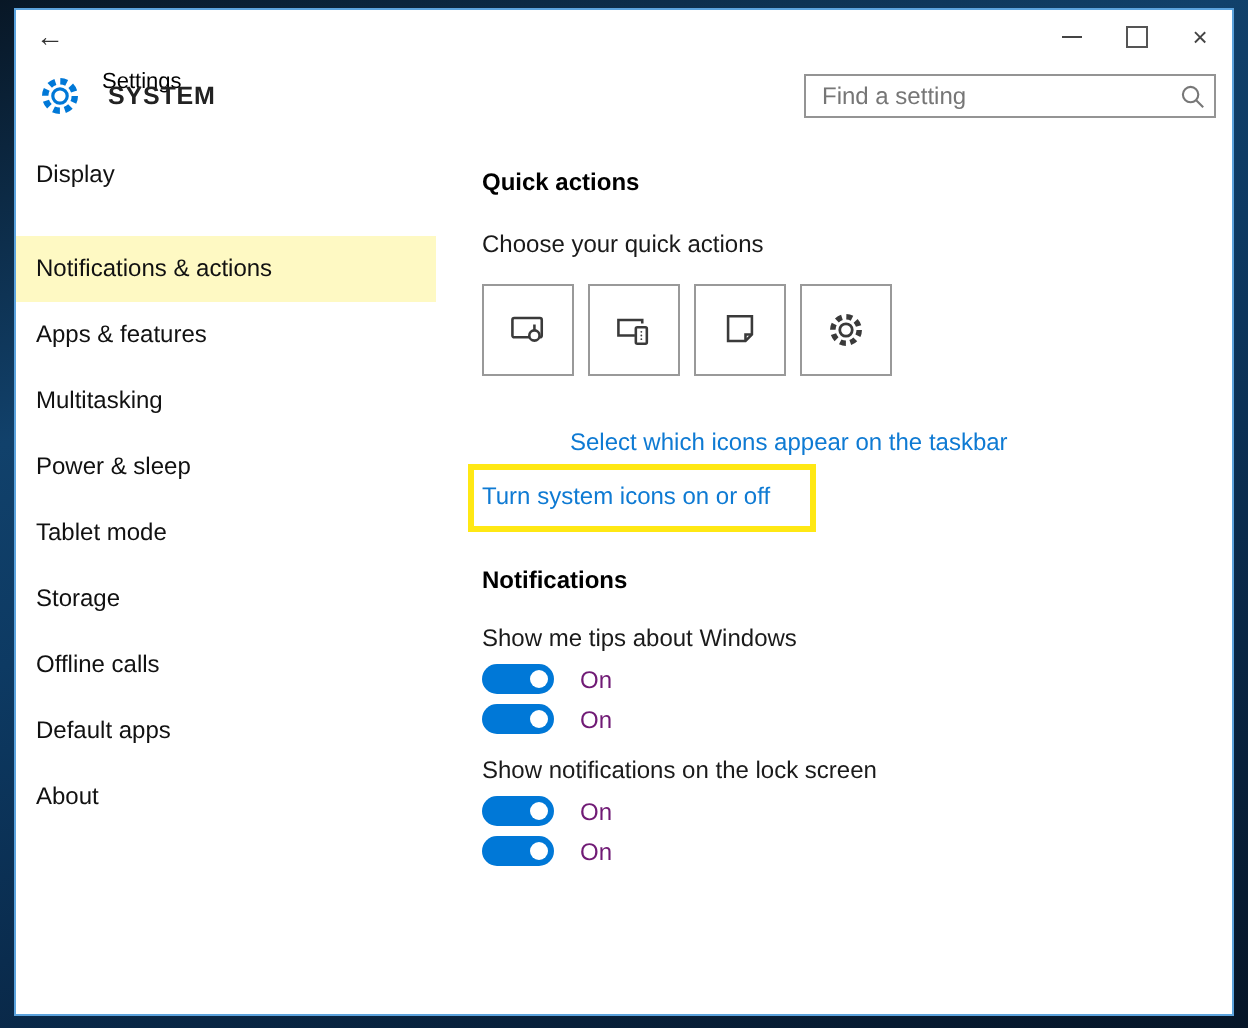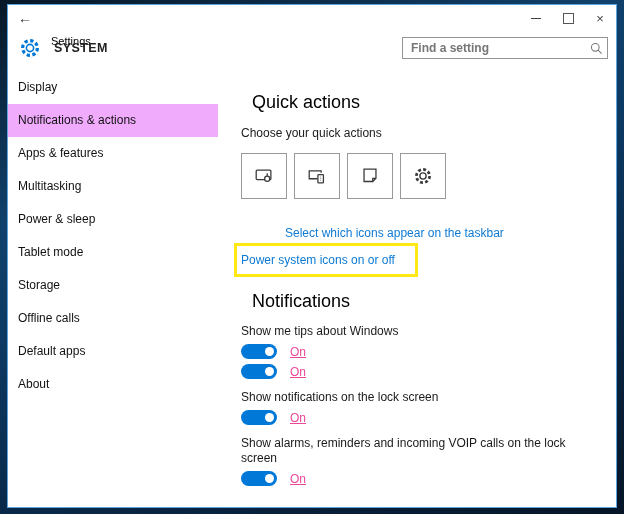--- a/index.html
+++ b/index.html
@@ -22,44 +22,44 @@
   .ctrl{width:32px;height:26px;display:flex;align-items:center;justify-content:center;cursor:pointer;}
   .min-glyph{width:10px;height:1px;background:#444;display:block;}
   .max-glyph{width:9px;height:9px;border:1px solid #555;display:block;}
   .close-glyph{font-size:13px;color:#444;line-height:1;}
   
   .header{height:34px;flex:0 0 auto;display:flex;align-items:center;padding-left:10px;}
   .app-title{font-size:12.5px;font-weight:bold;letter-spacing:.4px;color:#222;margin-left:12px;}
   .search-wrap{margin-left:auto;margin-right:8px;position:relative;}
   .search-input{
     width:172px;height:20px;border:1px solid #949494;font-size:12px;
-    padding:0 24px 0 8px;color:#333;outline:none;font-family:"Liberation Sans",sans-serif;font-weight:bold;
+    padding:0 24px 0 8px;color:#333;outline:none;font-family:"Liberation Sans",sans-serif;
   }
   .search-input::placeholder{color:#767676;}
   .search-icon{position:absolute;right:5px;top:4px;}
   
   .body-row{flex:1;display:flex;min-height:0;}
   .sidebar{width:210px;flex:0 0 auto;padding-top:6px;}
   .sb-item{height:33px;line-height:33px;padding-left:10px;font-size:12px;color:#111;cursor:pointer;white-space:nowrap;}
-  .sb-item.selected{background:#f0abfc;}
+  .sb-item.selected{background:#fef9c3;margin-top:14px;}
   .main{flex:1;padding:14px 0 0 23px;overflow:hidden;}
-  .section-title{font-size:18px;font-weight:400;color:#000;margin:11px;line-height:24px;}
+  .section-title{font-size:12px;font-weight:700;color:#000;margin:0;line-height:24px;}
   .subtitle{font-size:12px;color:#1a1a1a;margin-top:12px;line-height:15px;}
   .qa-row{display:flex;gap:7px;margin-top:12px;}
   .qa-btn{width:44px;height:44px;border:1px solid #999;background:#fff;display:flex;align-items:center;justify-content:center;cursor:pointer;box-sizing:content-box;}
   .link{display:inline-block;font-size:12px;color:#0e7ad3;text-decoration:none;line-height:16px;cursor:pointer;}
   .link-row1{margin-top:24px;margin-left:44px;}
   .hl-box{display:inline-block;border:3px solid #ffe814;padding:4px 20px 6px 4px;margin:2px 0 0 -7px;}
   .notif-title{margin-top:12px;}
   .t-label{font-size:12px;color:#1a1a1a;line-height:15px;margin-top:11px;max-width:345px;}
   .t-label.first{margin-top:10px;}
   .toggle-line{display:flex;align-items:center;height:15px;margin-top:5px;}
   .toggle{width:36px;height:15px;border-radius:8px;background:#0078d7;position:relative;cursor:pointer;flex:0 0 auto;}
   .toggle .knob{position:absolute;right:3px;top:3px;width:9px;height:9px;border-radius:50%;background:#fff;}
-  .t-state{font-size:12px;color:#ec4899;margin-left:13px;text-decoration:underline;}
+  .t-state{font-size:12px;color:#701a75;margin-left:13px;}
   svg{display:block;}
 </style>
 </head>
 <body>
 
 <div class="window">
 
   <div class="titlebar">
     <span class="back-btn">←</span>
     <span class="win-title">Settings</span>
@@ -152,21 +152,21 @@
             </svg>
           </span>
         </div>
       </div>
 
       <div class="link-row1">
         <a class="link">Select which icons appear on the taskbar</a>
       </div>
       <div>
         <span class="hl-box">
-          <a class="link">Power system icons on or off</a>
+          <a class="link">Turn system icons on or off</a>
         </span>
       </div>
 
       <h1 class="section-title notif-title">Notifications</h1>
 
       <div class="t-label first">Show me tips about Windows</div>
       <div class="toggle-line">
         <div class="toggle">
             <div class="knob"></div>
           </div>
@@ -181,21 +181,20 @@
       </div>
 
       <div class="t-label">Show notifications on the lock screen</div>
       <div class="toggle-line">
         <div class="toggle">
             <div class="knob"></div>
           </div>
         <span class="t-state">On</span>
       </div>
 
-      <div class="t-label">Show alarms, reminders and incoming VOIP calls on the lock screen</div>
       <div class="toggle-line">
         <div class="toggle">
             <div class="knob"></div>
           </div>
         <span class="t-state">On</span>
       </div>
 
     </div>
   </div>
 </div>

